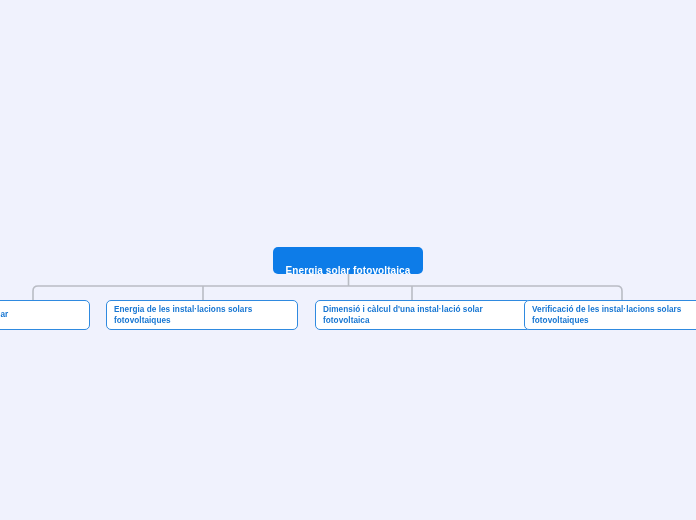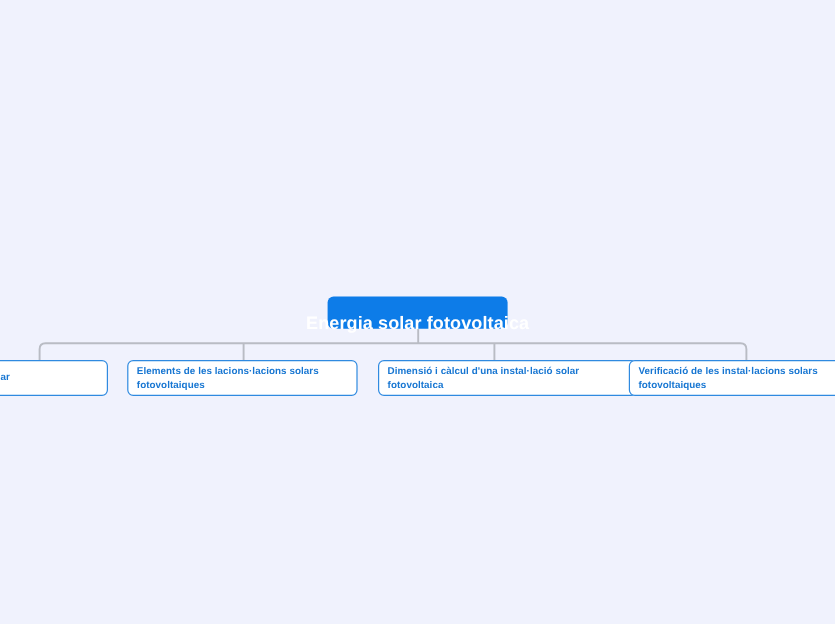--- a/index.html
+++ b/index.html
@@ -43,21 +43,21 @@
     background: #0d7ce8;
     border-radius: 5px;
     display: flex;
     align-items: center;
     justify-content: center;
     box-sizing: border-box;
     padding: 0 8px;
   }
   .root-node .root-label {
     color: #ffffff;
-    font-size: 15px;
+    font-size: 10px;
     font-weight: bold;
     letter-spacing: 0.1px;
     white-space: nowrap;
     line-height: 1.1;
     margin-top: 20px;
   }
 
   
   .child-node {
     position: absolute;
@@ -103,21 +103,21 @@
 
   <div class="root-node">
     <span class="root-label">Energia solar fotovoltaica</span>
   </div>
 
   <div class="child-node" id="child-0">
     <span class="child-label">ols de l'energia solar</span>
   </div>
 
   <div class="child-node" id="child-1">
-    <span class="child-label">Elements de les lacions·lacions solars fotovoltaiques</span>
+    <span class="child-label">Energia de les instal·lacions solars fotovoltaiques</span>
   </div>
 
   <div class="child-node" id="child-2">
     <span class="child-label">Dimensió i càlcul d'una instal·lació solar fotovoltaica</span>
   </div>
 
   <div class="child-node" id="child-3">
     <span class="child-label">Verificació de les instal·lacions solars fotovoltaiques</span>
   </div>
 

